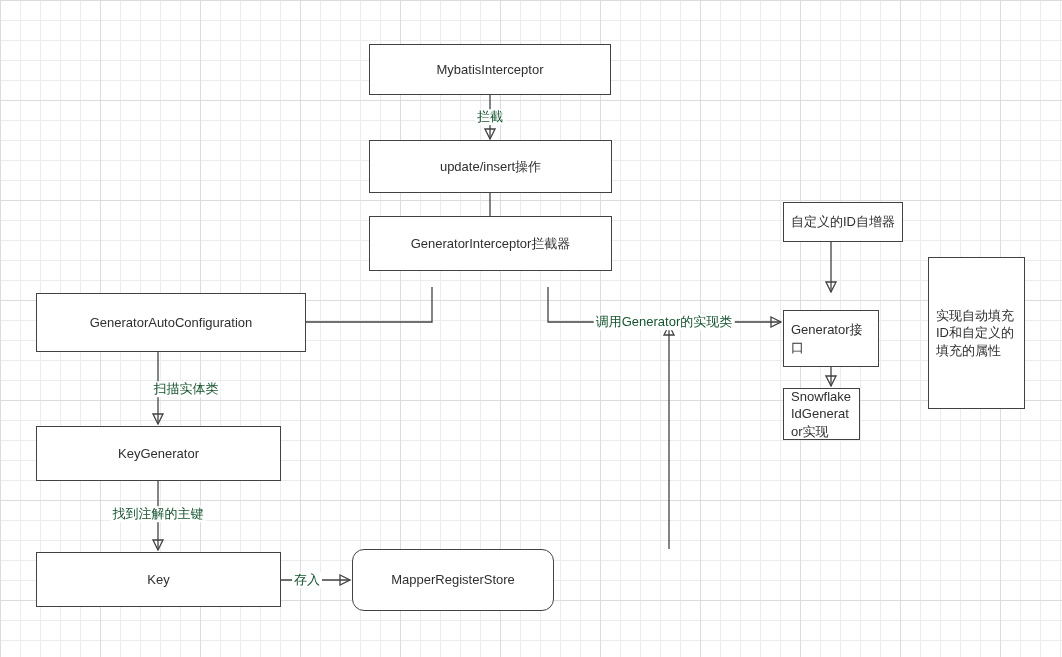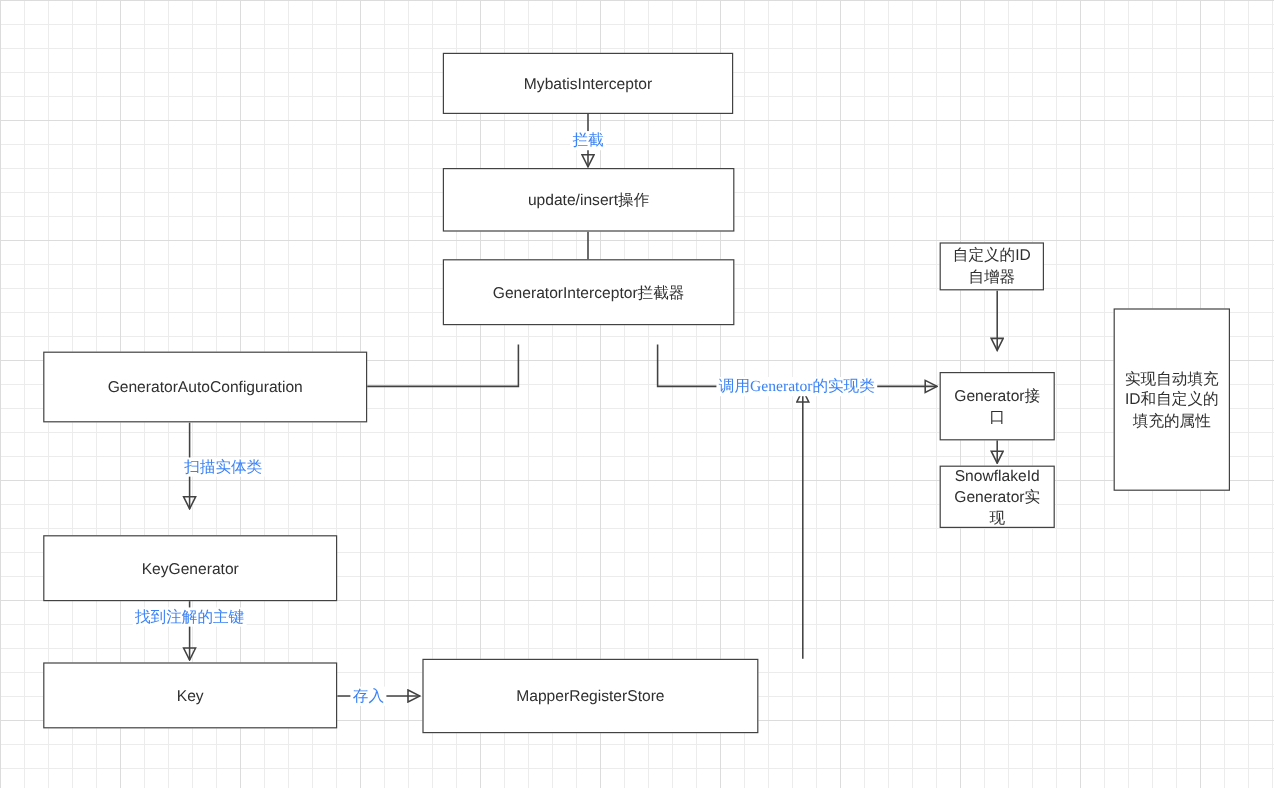--- a/index.html
+++ b/index.html
@@ -36,36 +36,35 @@
     z-index: 2;
     box-sizing: border-box;
     background: #ffffff;
     border: 1px solid #424242;
     color: #2f2f2f;
     font-size: 13px;
     line-height: 1.35;
     display: flex;
     align-items: center;
     justify-content: center;
-    text-align: center;
+    text-align: left;
     padding: 4px 7px;
     word-break: break-all;
     overflow-wrap: anywhere;
   }
   .edge-label {
     position: absolute;
     z-index: 3;
     transform: translate(-50%, -50%);
     background: #ffffff;
-    color: #3b82f6;
+    color: #14532d;
     font-size: 13px;
     line-height: 1.2;
     padding: 0 2px;
     white-space: nowrap;
-    font-family: Liberation Serif, serif;
   }
 </style>
 </head>
 <body>
 
 <div class="canvas">
 
   <svg class="edges" width="1062" height="657" xmlns="http://www.w3.org/2000/svg">
     <defs>
       <marker id="arrow" markerUnits="userSpaceOnUse" markerWidth="12" markerHeight="12" viewBox="0 0 12 12" refX="11" refY="6" orient="auto">
@@ -85,31 +84,31 @@
   </svg>
 
   <div class="node" style="left:369px; top:44px;  width:242px; height:51px;">MybatisInterceptor</div>
 
   <div class="node" style="left:369px; top:140px; width:243px; height:53px;">update/insert操作</div>
 
   <div class="node" style="left:369px; top:216px; width:243px; height:55px;">GeneratorInterceptor拦截器</div>
 
   <div class="node" style="left:36px;  top:293px; width:270px; height:59px;">GeneratorAutoConfiguration</div>
 
-  <div class="node" style="left:36px;  top:446px; width:245px; height:55px;">KeyGenerator</div>
+  <div class="node" style="left:36px;  top:426px; width:245px; height:55px;">KeyGenerator</div>
 
   <div class="node" style="left:36px;  top:552px; width:245px; height:55px;">Key</div>
 
-  <div class="node" style="left:352px; top:549px; width:280px; height:62px;">MapperRegisterStore</div>
+  <div class="node" style="left:352px; top:549px; width:202px; height:62px;border-radius:12px;">MapperRegisterStore</div>
 
-  <div class="node" style="left:783px; top:202px; width:87px; height:40px;">自定义的ID自增器</div>
+  <div class="node" style="left:783px; top:202px; width:120px; height:40px;">自定义的ID自增器</div>
 
   <div class="node" style="left:783px; top:294px; width:96px; height:57px;margin-top:16px;">Generator接口</div>
 
-  <div class="node" style="left:783px; top:388px; width:96px; height:52px;">SnowflakeIdGenerator实现</div>
+  <div class="node" style="left:783px; top:388px; width:77px; height:52px;">SnowflakeIdGenerator实现</div>
 
   <div class="node" style="left:928px; top:246px; width:97px; height:152px;margin-top:11px;">实现自动填充ID和自定义的填充的属性</div>
 
   <div class="edge-label" style="left:490px; top:117px;">拦截</div>
 
   <div class="edge-label" style="left:158px; top:389px;margin-left:28px;">扫描实体类</div>
 
   <div class="edge-label" style="left:158px; top:514px;">找到注解的主键</div>
 
   <div class="edge-label" style="left:307px; top:580px;">存入</div>

